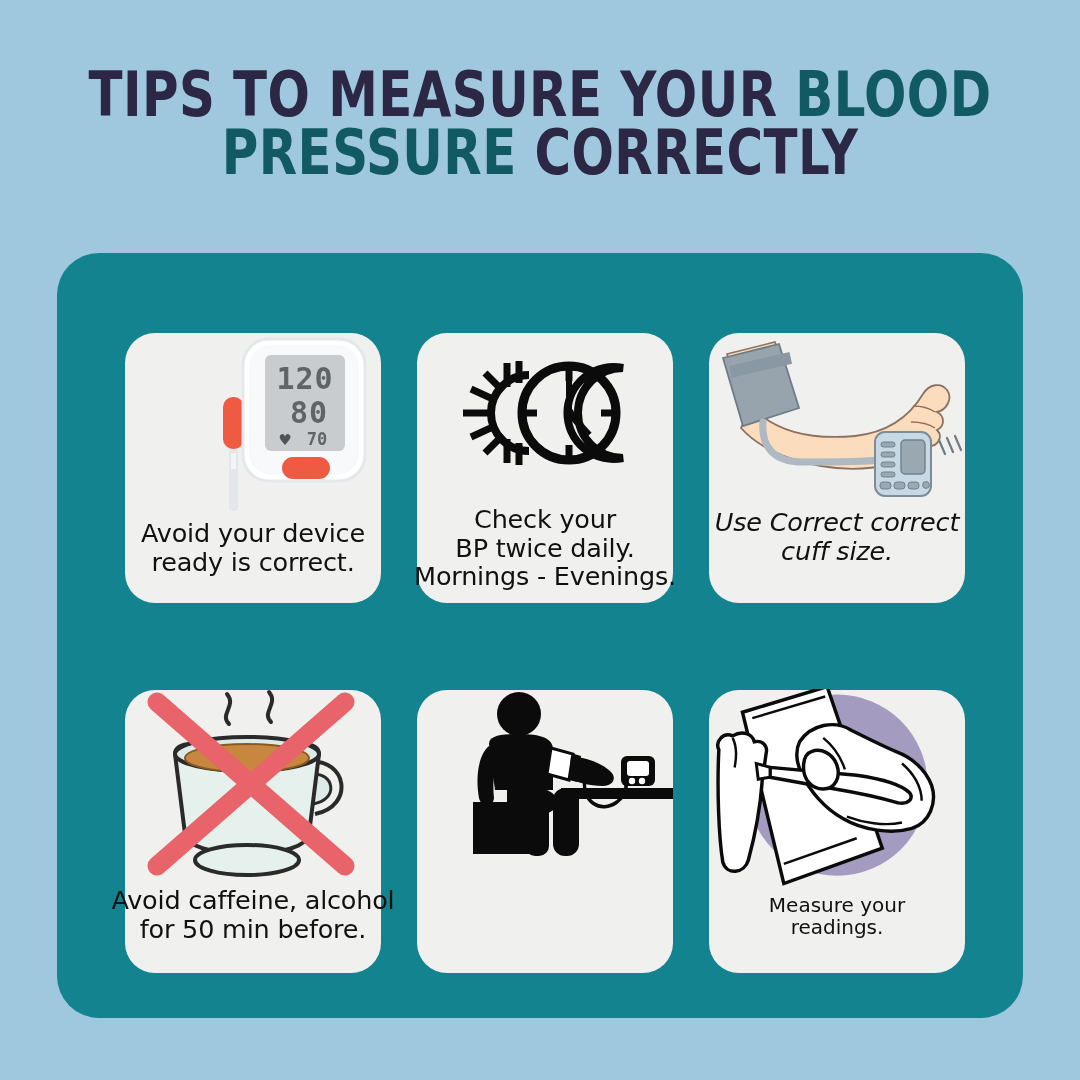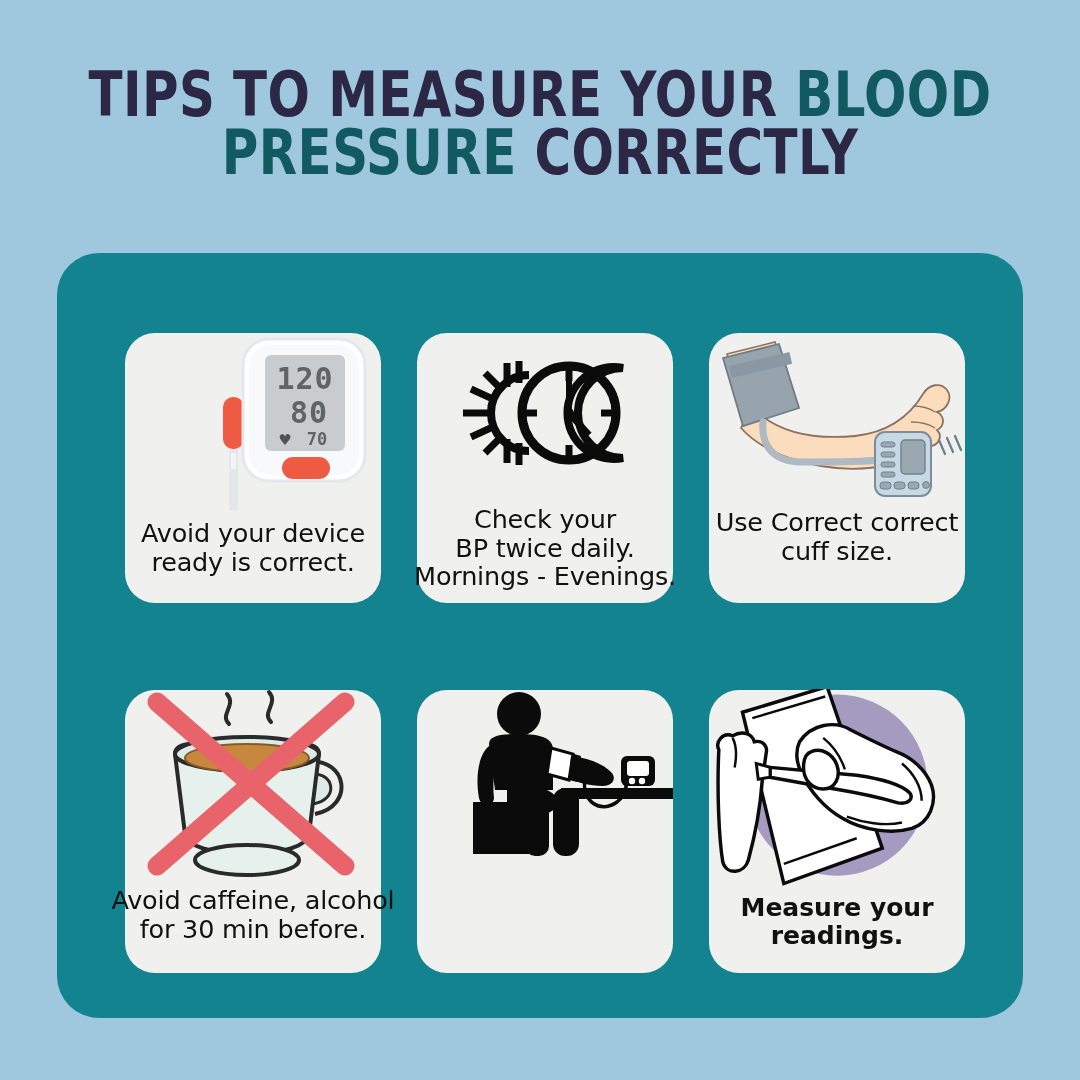--- a/index.html
+++ b/index.html
@@ -70,26 +70,26 @@
     position:absolute;
     left:-28px;width:312px;
     text-align:center;
     font-family:"DejaVu Sans","Liberation Sans",sans-serif;
     font-size:25.5px;
     line-height:1.12;
     color:#111111;
     letter-spacing:-0.2px;
     white-space:pre-line;
   }
-  .caption.bold{font-weight:bold;font-size:25px;letter-spacing:0px;}
+  .caption.bold{font-weight:normal;font-size:20px;letter-spacing:0px;}
 
   
   .cap1{top:186px;}
   .cap2{top:156px;margin-top:16px;}
-  .cap3{top:175px;}
+  .cap3{top:175px;font-style:italic;}
   .cap4{top:196px;}
   .cap5{top:172px;}
   .cap6{top:204px;}
 
   svg{display:block;}
 </style>
 </head>
 <body>
 
 <div class="poster">
@@ -233,21 +233,21 @@
 
           <ellipse cx="114" cy="172" rx="52" ry="15" fill="#E6F1EE" stroke="#2A2A2A" stroke-width="4"></ellipse>
 
           <g stroke="#E8646A" stroke-width="19" stroke-linecap="round">
             <line x1="24" y1="14" x2="212" y2="178"></line>
             <line x1="212" y1="14" x2="24" y2="178"></line>
           </g>
         </svg>
       </div>
       <div class="caption cap4">Avoid caffeine, alcohol
-for 30 min before.</div>
+for 50 min before.</div>
     </div>
 
     <div class="card r2 c2">
       <div class="art" style="height:172px;">
         <svg width="212" height="172" viewBox="0 0 212 172" aria-hidden="true">
           <g fill="#0B0B0B">
 
             <circle cx="58" cy="24" r="22"></circle>
 
             <path d="M28 54 C 28 46 38 44 58 44 C 80 44 92 48 92 60 L92 100 L34 100 Z"></path>

